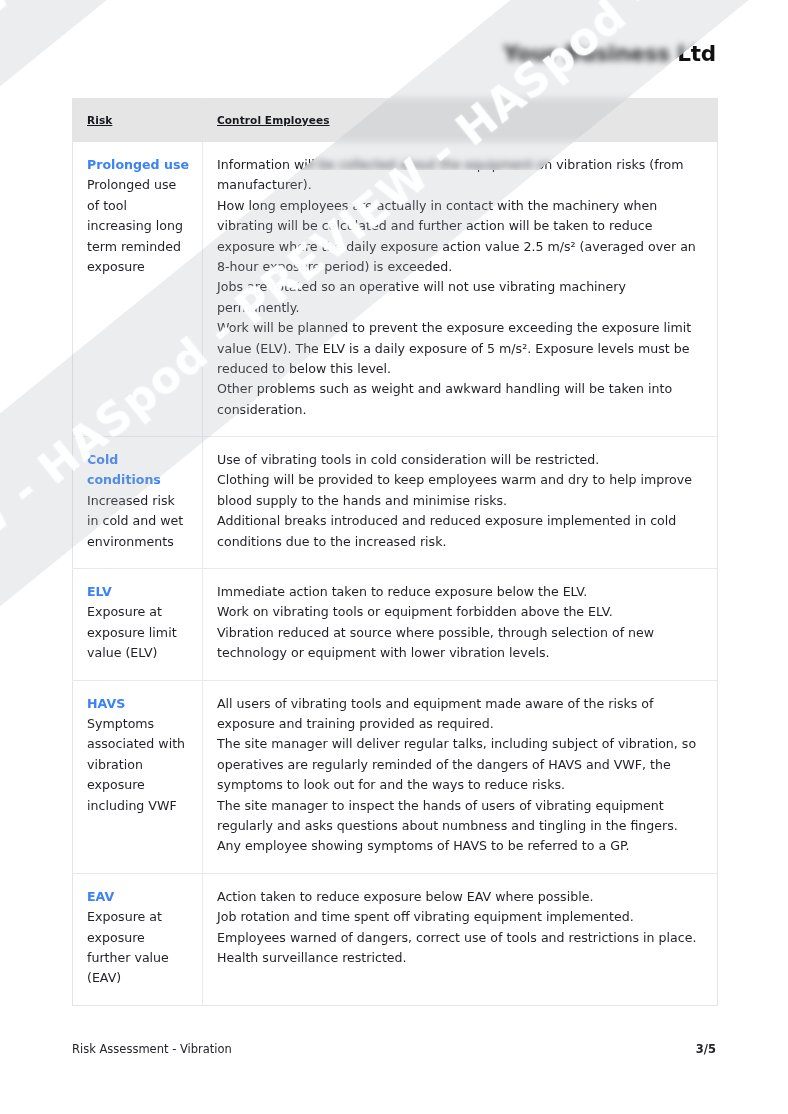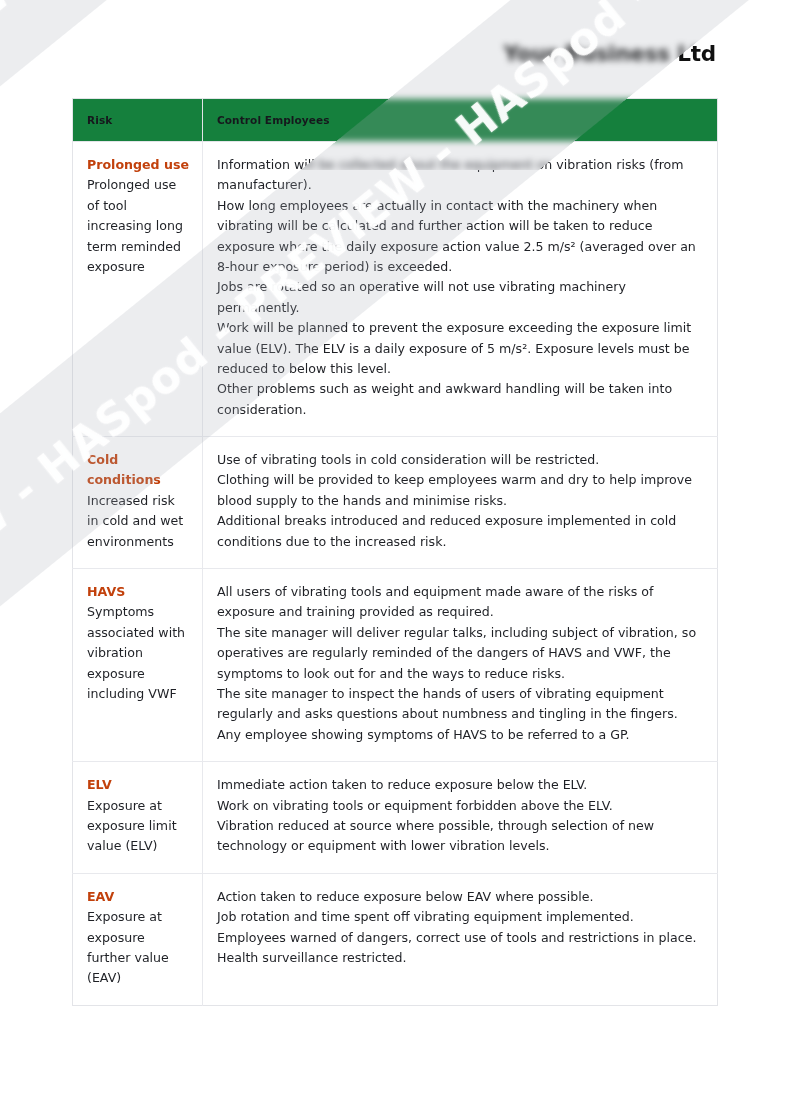--- a/index.html
+++ b/index.html
@@ -46,49 +46,50 @@
     width: 645px;
     border: 1px solid #e3e4e8;
     border-collapse: collapse;
     table-layout: fixed;
     background: #fff;
   }
   .risk-table col.col-risk { width: 130px; }
   .risk-table col.col-measures { width: 515px; }
 
   .risk-table thead th {
-    background: #15803d;
+    background: #e5e5e5;
     border-bottom: 1px solid #e3e4e8;
     font-size: 10.5px;
     font-weight: 700;
     letter-spacing: 0.1px;
     color: #16181d;
     text-align: left;
     padding: 15px 14px 15px 14px;
     vertical-align: middle;
+    text-decoration: underline;
   }
   .risk-table thead th.th-risk { border-right: 1px solid #e3e4e8; }
 
   .risk-table tbody td {
     border-top: 1px solid #e8e9ed;
     vertical-align: top;
     padding: 13px 14px 16px 14px;
     font-size: 12.6px;
     line-height: 1.62;
     color: #1f2126;
   }
   .risk-table tbody tr:first-child td { border-top: none; }
   .risk-table tbody td.td-risk {
     border-right: 1px solid #e8e9ed;
     padding-right: 12px;
   }
   .risk-title {
     display: block;
     font-weight: 700;
-    color: #c2410c;
+    color: #3b82f6;
     margin-bottom: 0px;
   }
   .risk-desc { display: block; }
   .measure-line { display: block; }
 
   
   .footer {
     position: absolute;
     left: 72px;
     right: 72px;
@@ -184,56 +185,60 @@
             <span class="risk-desc">Increased risk in cold and wet environments</span>
           </td>
           <td class="td-measures">
             <span class="measure-line">Use of vibrating tools in cold consideration will be restricted.</span>
             <span class="measure-line">Clothing will be provided to keep employees warm and dry to help improve blood supply to the hands and minimise risks.</span>
             <span class="measure-line">Additional breaks introduced and reduced exposure implemented in cold conditions due to the increased risk.</span>
           </td>
         </tr>
         <tr>
           <td class="td-risk">
+            <span class="risk-title">ELV</span>
+            <span class="risk-desc">Exposure at exposure limit value (ELV)</span>
+          </td>
+          <td class="td-measures">
+            <span class="measure-line">Immediate action taken to reduce exposure below the ELV.</span>
+            <span class="measure-line">Work on vibrating tools or equipment forbidden above the ELV.</span>
+            <span class="measure-line">Vibration reduced at source where possible, through selection of new technology or equipment with lower vibration levels.</span>
+          </td>
+        </tr>
+        <tr>
+          <td class="td-risk">
             <span class="risk-title">HAVS</span>
             <span class="risk-desc">Symptoms associated with vibration exposure including VWF</span>
           </td>
           <td class="td-measures">
             <span class="measure-line">All users of vibrating tools and equipment made aware of the risks of exposure and training provided as required.</span>
             <span class="measure-line">The site manager will deliver regular talks, including subject of vibration, so operatives are regularly reminded of the dangers of HAVS and VWF, the symptoms to look out for and the ways to reduce risks.</span>
             <span class="measure-line">The site manager to inspect the hands of users of vibrating equipment regularly and asks questions about numbness and tingling in the fingers.</span>
             <span class="measure-line">Any employee showing symptoms of HAVS to be referred to a GP.</span>
           </td>
         </tr>
         <tr>
           <td class="td-risk">
-            <span class="risk-title">ELV</span>
-            <span class="risk-desc">Exposure at exposure limit value (ELV)</span>
-          </td>
-          <td class="td-measures">
-            <span class="measure-line">Immediate action taken to reduce exposure below the ELV.</span>
-            <span class="measure-line">Work on vibrating tools or equipment forbidden above the ELV.</span>
-            <span class="measure-line">Vibration reduced at source where possible, through selection of new technology or equipment with lower vibration levels.</span>
-          </td>
-        </tr>
-        <tr>
-          <td class="td-risk">
             <span class="risk-title">EAV</span>
             <span class="risk-desc">Exposure at exposure further value (EAV)</span>
           </td>
           <td class="td-measures">
             <span class="measure-line">Action taken to reduce exposure below EAV where possible.</span>
             <span class="measure-line">Job rotation and time spent off vibrating equipment implemented.</span>
             <span class="measure-line">Employees warned of dangers, correct use of tools and restrictions in place.</span>
             <span class="measure-line">Health surveillance restricted.</span>
           </td>
         </tr>
       </tbody>
   </table>
 
+  <div class="footer">
+    <span>Risk Assessment - Vibration</span>
+    <span class="footer-page">3/5</span>
+  </div>
 
   <div class="watermark-layer">
     <div class="wm-blurstrip wm-blurstrip-1"></div>
     <div class="wm-blurstrip wm-blurstrip-2"></div>
     <div class="wm-band wm-band-1">
       <span class="wm-text">HASpod - PREVIEW - HASpod - PREVIEW - HASpod - PREVIEW - HASpod - PREVIEW - HASpod - PREVIEW - </span>
     </div>
     <div class="wm-band wm-band-2">
       <span class="wm-text">HASpod - PREVIEW - HASpod - PREVIEW - HASpod - PREVIEW - HASpod - PREVIEW - HASpod - PREVIEW - </span>
     </div>

